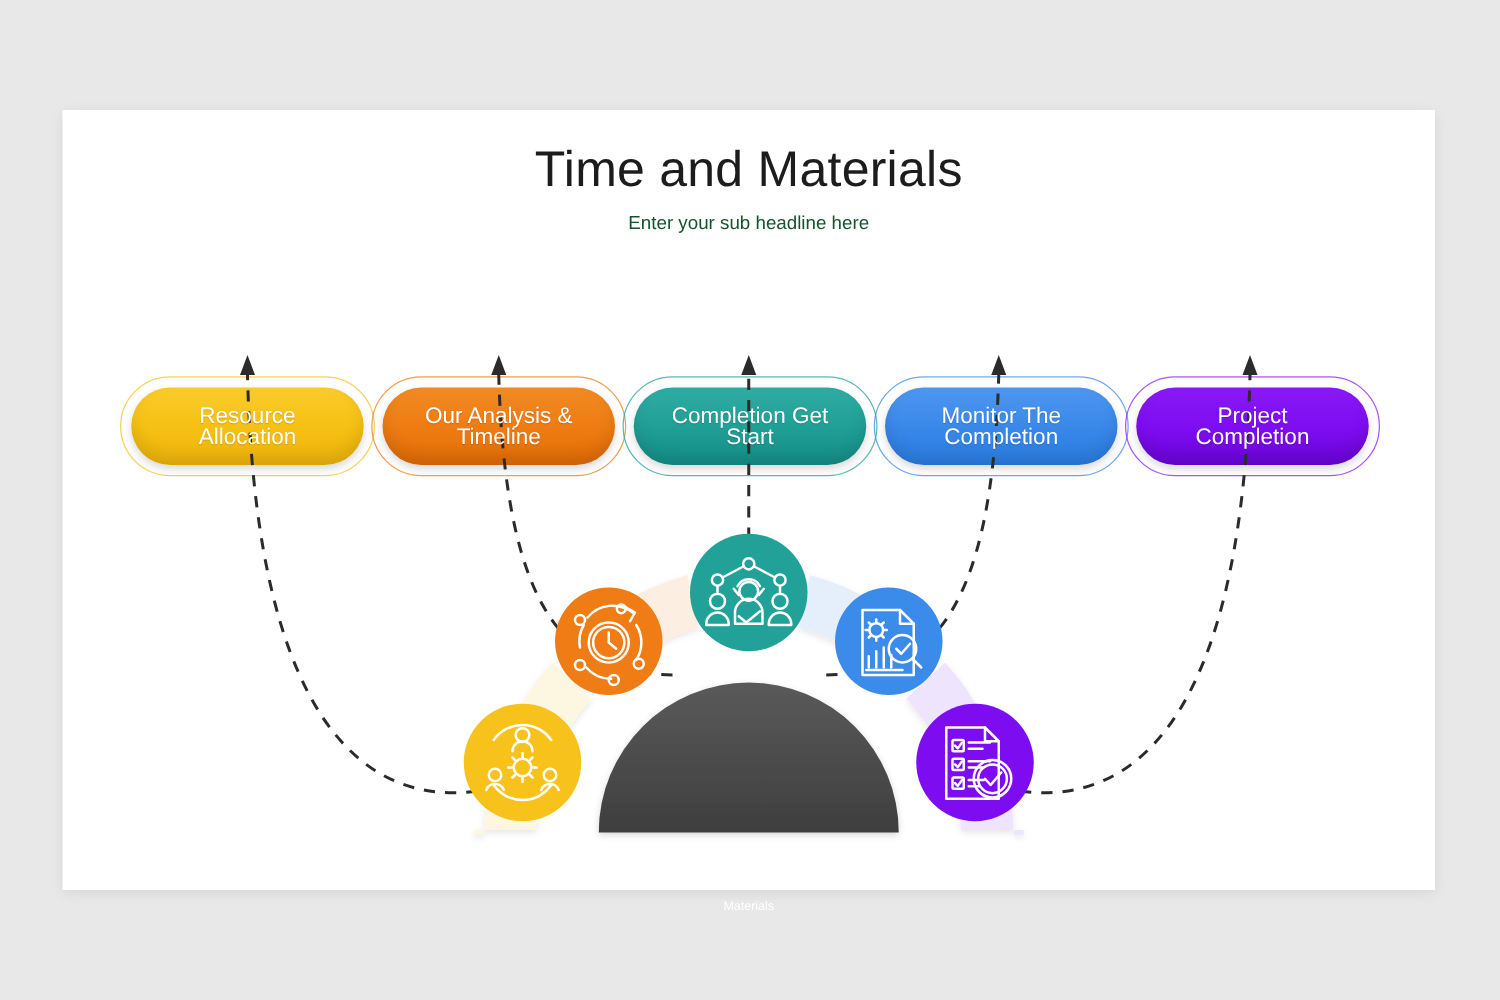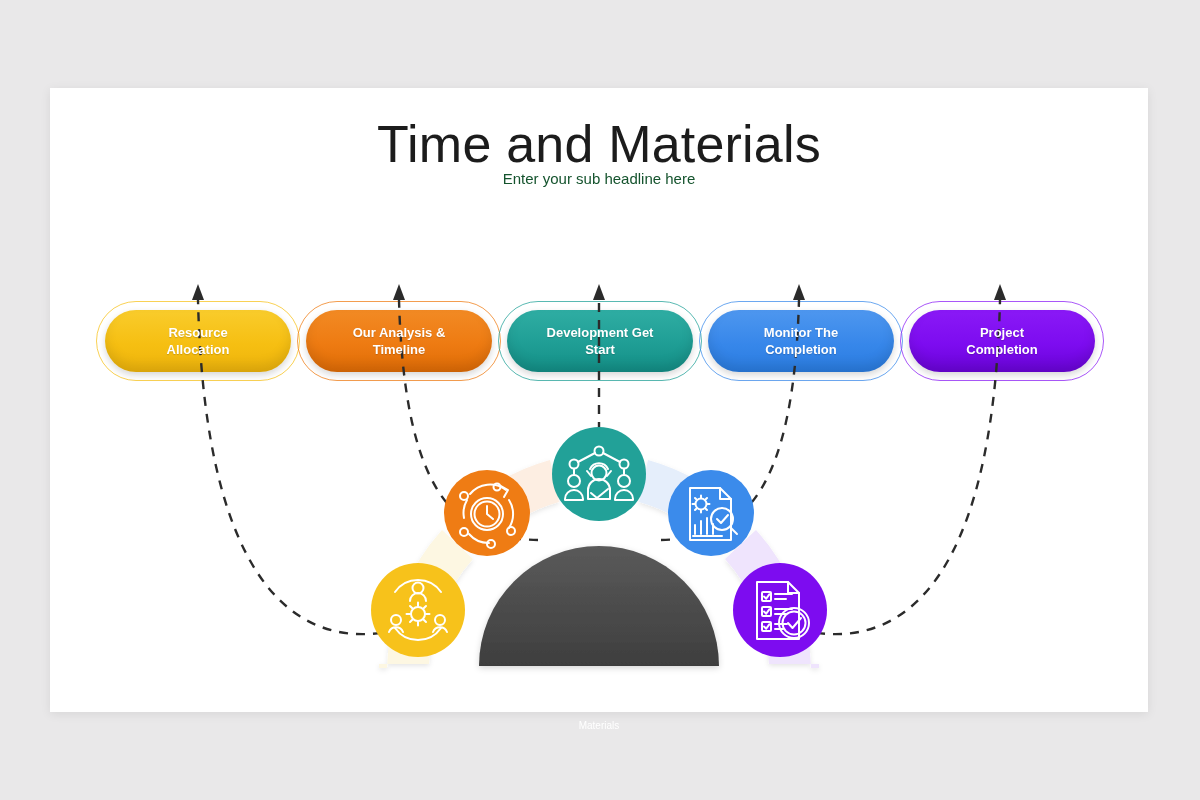--- a/index.html
+++ b/index.html
@@ -12,21 +12,21 @@
   #slide-card{
     position:absolute;
     left:50px;top:88px;
     width:1098px;height:624px;
     background:#ffffff;
     box-shadow:0 2px 10px rgba(0,0,0,.08);
   }
   #page-title{
     position:absolute;left:0;top:26px;width:1098px;
     text-align:center;
-    font-size:52px;font-weight:400;color:#1c1c1c;
+    font-size:40px;font-weight:400;color:#1c1c1c;
     letter-spacing:.2px;
   }
   #page-subtitle{
     position:absolute;left:0;top:82px;width:1098px;
     text-align:center;
     font-size:15px;color:#14532d;font-weight:400;
   }
 
   
   .pill{
@@ -46,22 +46,22 @@
     position:absolute;left:-4.5px;top:-4.5px;right:-4.5px;bottom:-4.5px;
     border-radius:38px;border:1.2px solid;
     opacity:.9;
   }
   .pill .body{
     position:absolute;inset:0;border-radius:34px;
     box-shadow:inset 0 -7px 12px rgba(0,0,0,.10), 0 3px 7px rgba(0,0,0,.16);
   }
   .pill .plabel{
     position:relative;z-index:3;
-    color:#ffffff;font-size:13px;line-height:17px;
-    text-align:center;font-weight:700;
+    color:#ffffff;font-size:18px;line-height:17px;
+    text-align:center;font-weight:400;
     text-shadow:0 1px 1px rgba(0,0,0,.17);
     padding:0 14px;
   }
 
   
   #stage{position:absolute;left:0;top:0;width:1098px;height:624px;pointer-events:none;}
 
   .hub-label{
     position:absolute;
     width:190px;text-align:center;
@@ -94,21 +94,21 @@
       <span>Our Analysis &amp;</span><br>
       <span>Timeline</span>
     </div>
   </div>
 
   <div class="pill" style="left:457px;">
     <div class="ring-outer" style="border-color:#22a198;"></div>
     <div class="ring-inner" style="border-color:#fff;"></div>
     <div class="body" style="background:linear-gradient(180deg,#2fada3 0%,#1f9e95 55%,#138f87 100%);"></div>
     <div class="plabel">
-      <span>Development Get</span><br>
+      <span>Completion Get</span><br>
       <span>Start</span>
     </div>
   </div>
 
   <div class="pill" style="left:658px;">
     <div class="ring-outer" style="border-color:#3b8beb;"></div>
     <div class="ring-inner" style="border-color:#fff;"></div>
     <div class="body" style="background:linear-gradient(180deg,#4e97ef 0%,#3787ea 55%,#2a7ce0 100%);"></div>
     <div class="plabel">
       <span>Monitor The</span><br>

